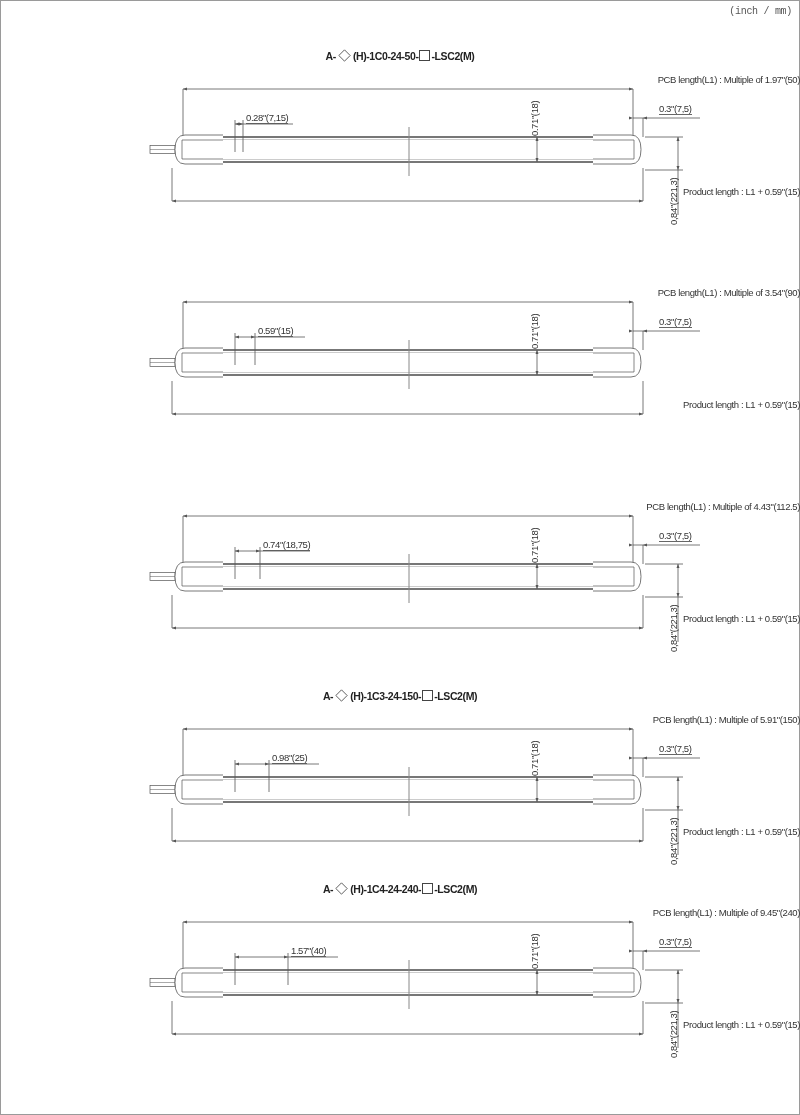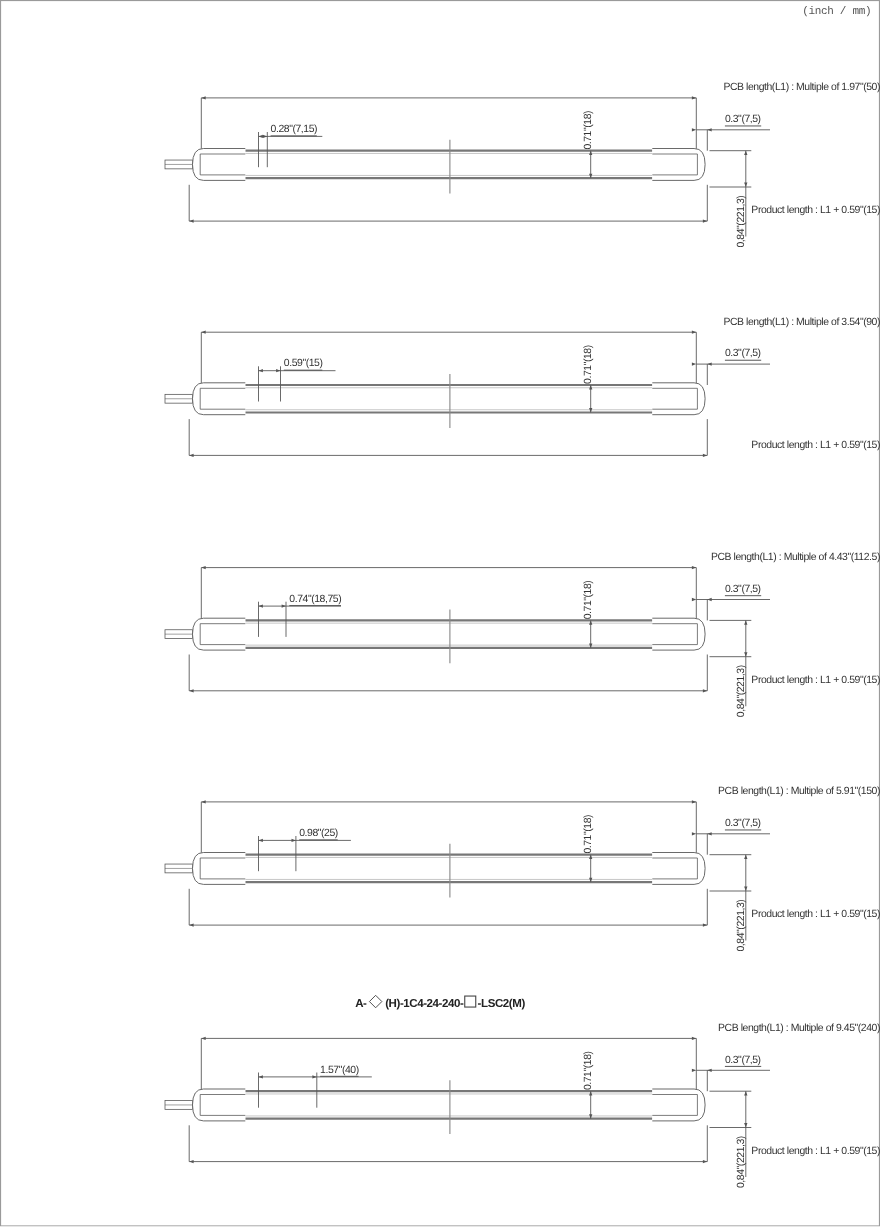--- a/index.html
+++ b/index.html
@@ -26,20 +26,21 @@
            font-family: "Liberation Sans", sans-serif; }
 </style>
 </head>
 <body>
 
 <div class="frame"></div>
 <div class="unit-label">(inch / mm)</div>
 
 <div id="diagrams">
     <div class="diagram" style="top: 0px;">
+    <div class="title" style="top:50px"><span>A-</span><span class="diamond"></span><span>(H)-1C0-24-50-</span><span class="box"></span><span>-LSC2(M)</span></div>
     <div class="dimtext centered" style="left:0;width:800px;top:74px">PCB length(L1) : Multiple of 1.97"(50)</div>
     <div class="dimtext underline pitch-label" style="left: 246px; top: 112px;">0.28"(7,15)</div>
     <div class="vtext" style="left:529px;top:136px">0.71"(18)</div>
     <div class="dimtext underline" style="left:659px;top:103px">0.3"(7,5)</div>
     <div class="dimtext centered" style="left:0;width:800px;top:186px">Product length : L1 + 0.59"(15)</div>
     <div class="vtext side-height" style="left:668px;top:225px">0,84"(221,3)</div>
     <svg width="800" height="215">
         <line x1="183" y1="89" x2="633" y2="89" stroke="#555555" stroke-width="0.8"></line>
         <path d="M183,89 L187,87.5 L187,90.5Z" fill="#555555"></path>
         <path d="M633,89 L629,87.5 L629,90.5Z" fill="#555555"></path>
@@ -167,20 +168,21 @@
         <path d="M643,118 L647,116.5 L647,119.5Z" fill="#555555"></path>
         <line x1="645" y1="137" x2="683" y2="137" stroke="#555555" stroke-width="0.8"></line>
         <line x1="645" y1="170" x2="683" y2="170" stroke="#555555" stroke-width="0.8"></line>
         <line x1="678" y1="137" x2="678" y2="170" stroke="#555555" stroke-width="0.8"></line>
         <path d="M678,137 L676.5,141 L679.5,141Z" fill="#555555"></path>
         <path d="M678,170 L676.5,166 L679.5,166Z" fill="#555555"></path>
         <line x1="678" y1="170" x2="678" y2="230" stroke="#555555" stroke-width="0.8"></line>
       </svg>
   </div>
     <div class="diagram" style="top: 640px;">
+    <div class="title" style="top:50px"><span>A-</span><span class="diamond"></span><span>(H)-1C3-24-150-</span><span class="box"></span><span>-LSC2(M)</span></div>
     <div class="dimtext centered" style="left:0;width:800px;top:74px">PCB length(L1) : Multiple of 5.91"(150)</div>
     <div class="dimtext underline pitch-label" style="left: 272px; top: 112px;">0.98"(25)</div>
     <div class="vtext" style="left:529px;top:136px">0.71"(18)</div>
     <div class="dimtext underline" style="left:659px;top:103px">0.3"(7,5)</div>
     <div class="dimtext centered" style="left:0;width:800px;top:186px">Product length : L1 + 0.59"(15)</div>
     <div class="vtext side-height" style="left:668px;top:225px">0,84"(221,3)</div>
     <svg width="800" height="215">
         <line x1="183" y1="89" x2="633" y2="89" stroke="#555555" stroke-width="0.8"></line>
         <path d="M183,89 L187,87.5 L187,90.5Z" fill="#555555"></path>
         <path d="M633,89 L629,87.5 L629,90.5Z" fill="#555555"></path>
@@ -215,21 +217,21 @@
         <path d="M633,118 L629,116.5 L629,119.5Z" fill="#555555"></path>
         <path d="M643,118 L647,116.5 L647,119.5Z" fill="#555555"></path>
         <line x1="645" y1="137" x2="683" y2="137" stroke="#555555" stroke-width="0.8"></line>
         <line x1="645" y1="170" x2="683" y2="170" stroke="#555555" stroke-width="0.8"></line>
         <line x1="678" y1="137" x2="678" y2="170" stroke="#555555" stroke-width="0.8"></line>
         <path d="M678,137 L676.5,141 L679.5,141Z" fill="#555555"></path>
         <path d="M678,170 L676.5,166 L679.5,166Z" fill="#555555"></path>
         <line x1="678" y1="170" x2="678" y2="230" stroke="#555555" stroke-width="0.8"></line>
       </svg>
   </div>
-    <div class="diagram" style="top: 855px;">
+    <div class="diagram" style="top: 833px;">
     <div class="title" style="top:50px"><span>A-</span><span class="diamond"></span><span>(H)-1C4-24-240-</span><span class="box"></span><span>-LSC2(M)</span></div>
     <div class="dimtext centered" style="left:0;width:800px;top:74px">PCB length(L1) : Multiple of 9.45"(240)</div>
     <div class="dimtext underline pitch-label" style="left: 291px; top: 112px;">1.57"(40)</div>
     <div class="vtext" style="left:529px;top:136px">0.71"(18)</div>
     <div class="dimtext underline" style="left:659px;top:103px">0.3"(7,5)</div>
     <div class="dimtext centered" style="left:0;width:800px;top:186px">Product length : L1 + 0.59"(15)</div>
     <div class="vtext side-height" style="left:668px;top:225px">0,84"(221,3)</div>
     <svg width="800" height="215">
         <line x1="183" y1="89" x2="633" y2="89" stroke="#555555" stroke-width="0.8"></line>
         <path d="M183,89 L187,87.5 L187,90.5Z" fill="#555555"></path>

